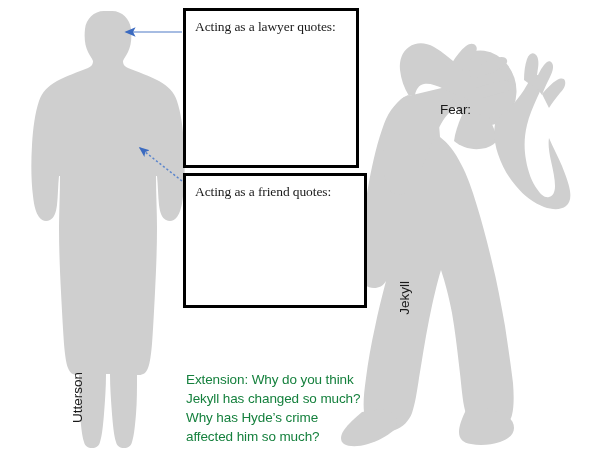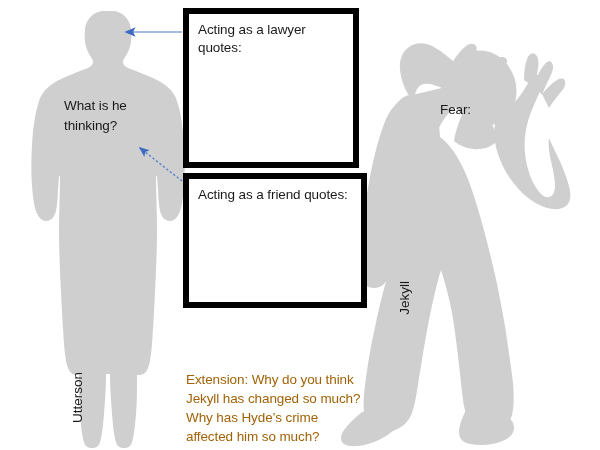--- a/index.html
+++ b/index.html
@@ -26,22 +26,23 @@
   .layer-arrows {
     position: absolute;
     left: 0; top: 0;
     width: 600px; height: 450px;
   }
 
   
   .qbox {
     position: absolute;
     background: #ffffff;
-    border: 6px solid #000000;
+    border: 3px solid #000000;
     box-sizing: border-box;
+    font-family: Liberation Serif, serif;
   }
   .qbox .qbox-label {
     display: block;
     font-size: 13.5px;
     line-height: 1.35;
     color: #1a1a1a;
     padding: 7px 9px 0 9px;
     letter-spacing: -0.1px;
   }
   #lawyer-box { left: 183px; top: 8px;  width: 176px; height: 160px; }
@@ -71,21 +72,21 @@
   #jekyll-label   { left: 397px; top: 281px; }
 
   
   #extension-text {
     position: absolute;
     left: 186px;
     top: 370px;
     width: 215px;
     font-size: 13.5px;
     line-height: 1.42;
-    color: #a16207;
+    color: #15803d;
     white-space: pre-line;
     letter-spacing: -0.1px;
   }
 </style>
 </head>
 <body>
 
 <div id="slide">
 
   <svg class="layer-figures" viewBox="0 0 600 450">
@@ -293,22 +294,20 @@
   </svg>
 
   <div class="qbox" id="lawyer-box">
     <span class="qbox-label">Acting as a lawyer quotes:</span>
   </div>
 
   <div class="qbox" id="friend-box">
     <span class="qbox-label">Acting as a friend quotes:</span>
   </div>
 
-  <div class="fig-label" id="thinking-label">What is he
-thinking?</div>
 
   <div class="fig-label" id="fear-label">Fear:</div>
 
   <div class="vert-label" id="utterson-label">Utterson</div>
 
   <div class="vert-label" id="jekyll-label">Jekyll</div>
 
   <div id="extension-text">Extension: Why do you think
 Jekyll has changed so much?
 Why has Hyde’s crime

